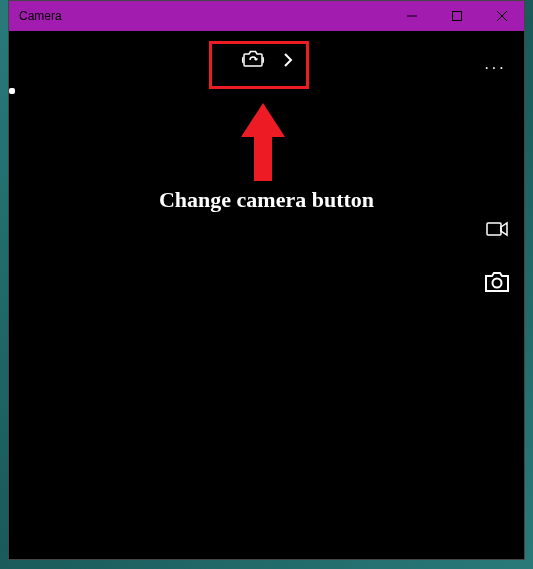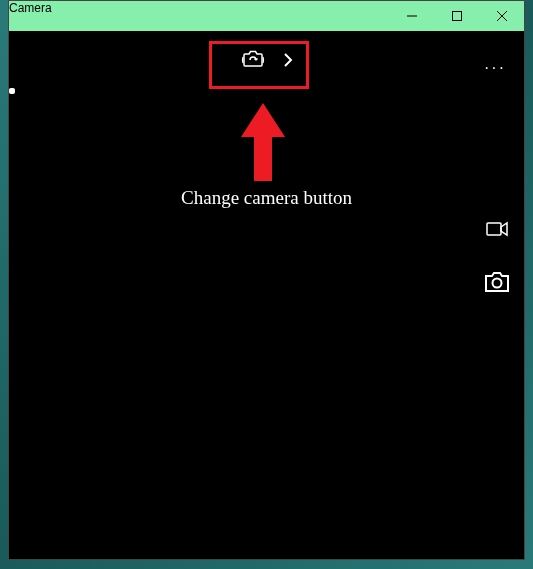--- a/index.html
+++ b/index.html
@@ -17,22 +17,24 @@
       top: 0;
       width: 517px;
       height: 560px;
       background: #fff;
       border: 1px solid #444;
       display: flex;
       flex-direction: column;
     }
     .titlebar {
       height: 30px;
-      background: #86efac;
+      background: #a21caf;
       display: flex;
+      align-items: center;
+      padding-left: 10px;
       position: relative;
     }
     .title-text {
       font-size: 12px;
       color: #000;
     }
     .win-controls {
       position: absolute;
       right: 0;
       top: 0;
@@ -107,22 +109,22 @@
       pointer-events: none;
     }
     .annotation-label {
       position: absolute;
       top: 156px;
       left: 0;
       width: 100%;
       text-align: center;
       color: #fff;
       font-family: Georgia, "Times New Roman", serif;
-      font-weight: normal;
-      font-size: 19px;
+      font-weight: bold;
+      font-size: 22px;
     }
   </style>
 </head>
 <body>
 
 <div class="window">
   <div class="titlebar">
     <span class="title-text">Camera</span>
     <div class="win-controls">
       <div class="win-btn">

